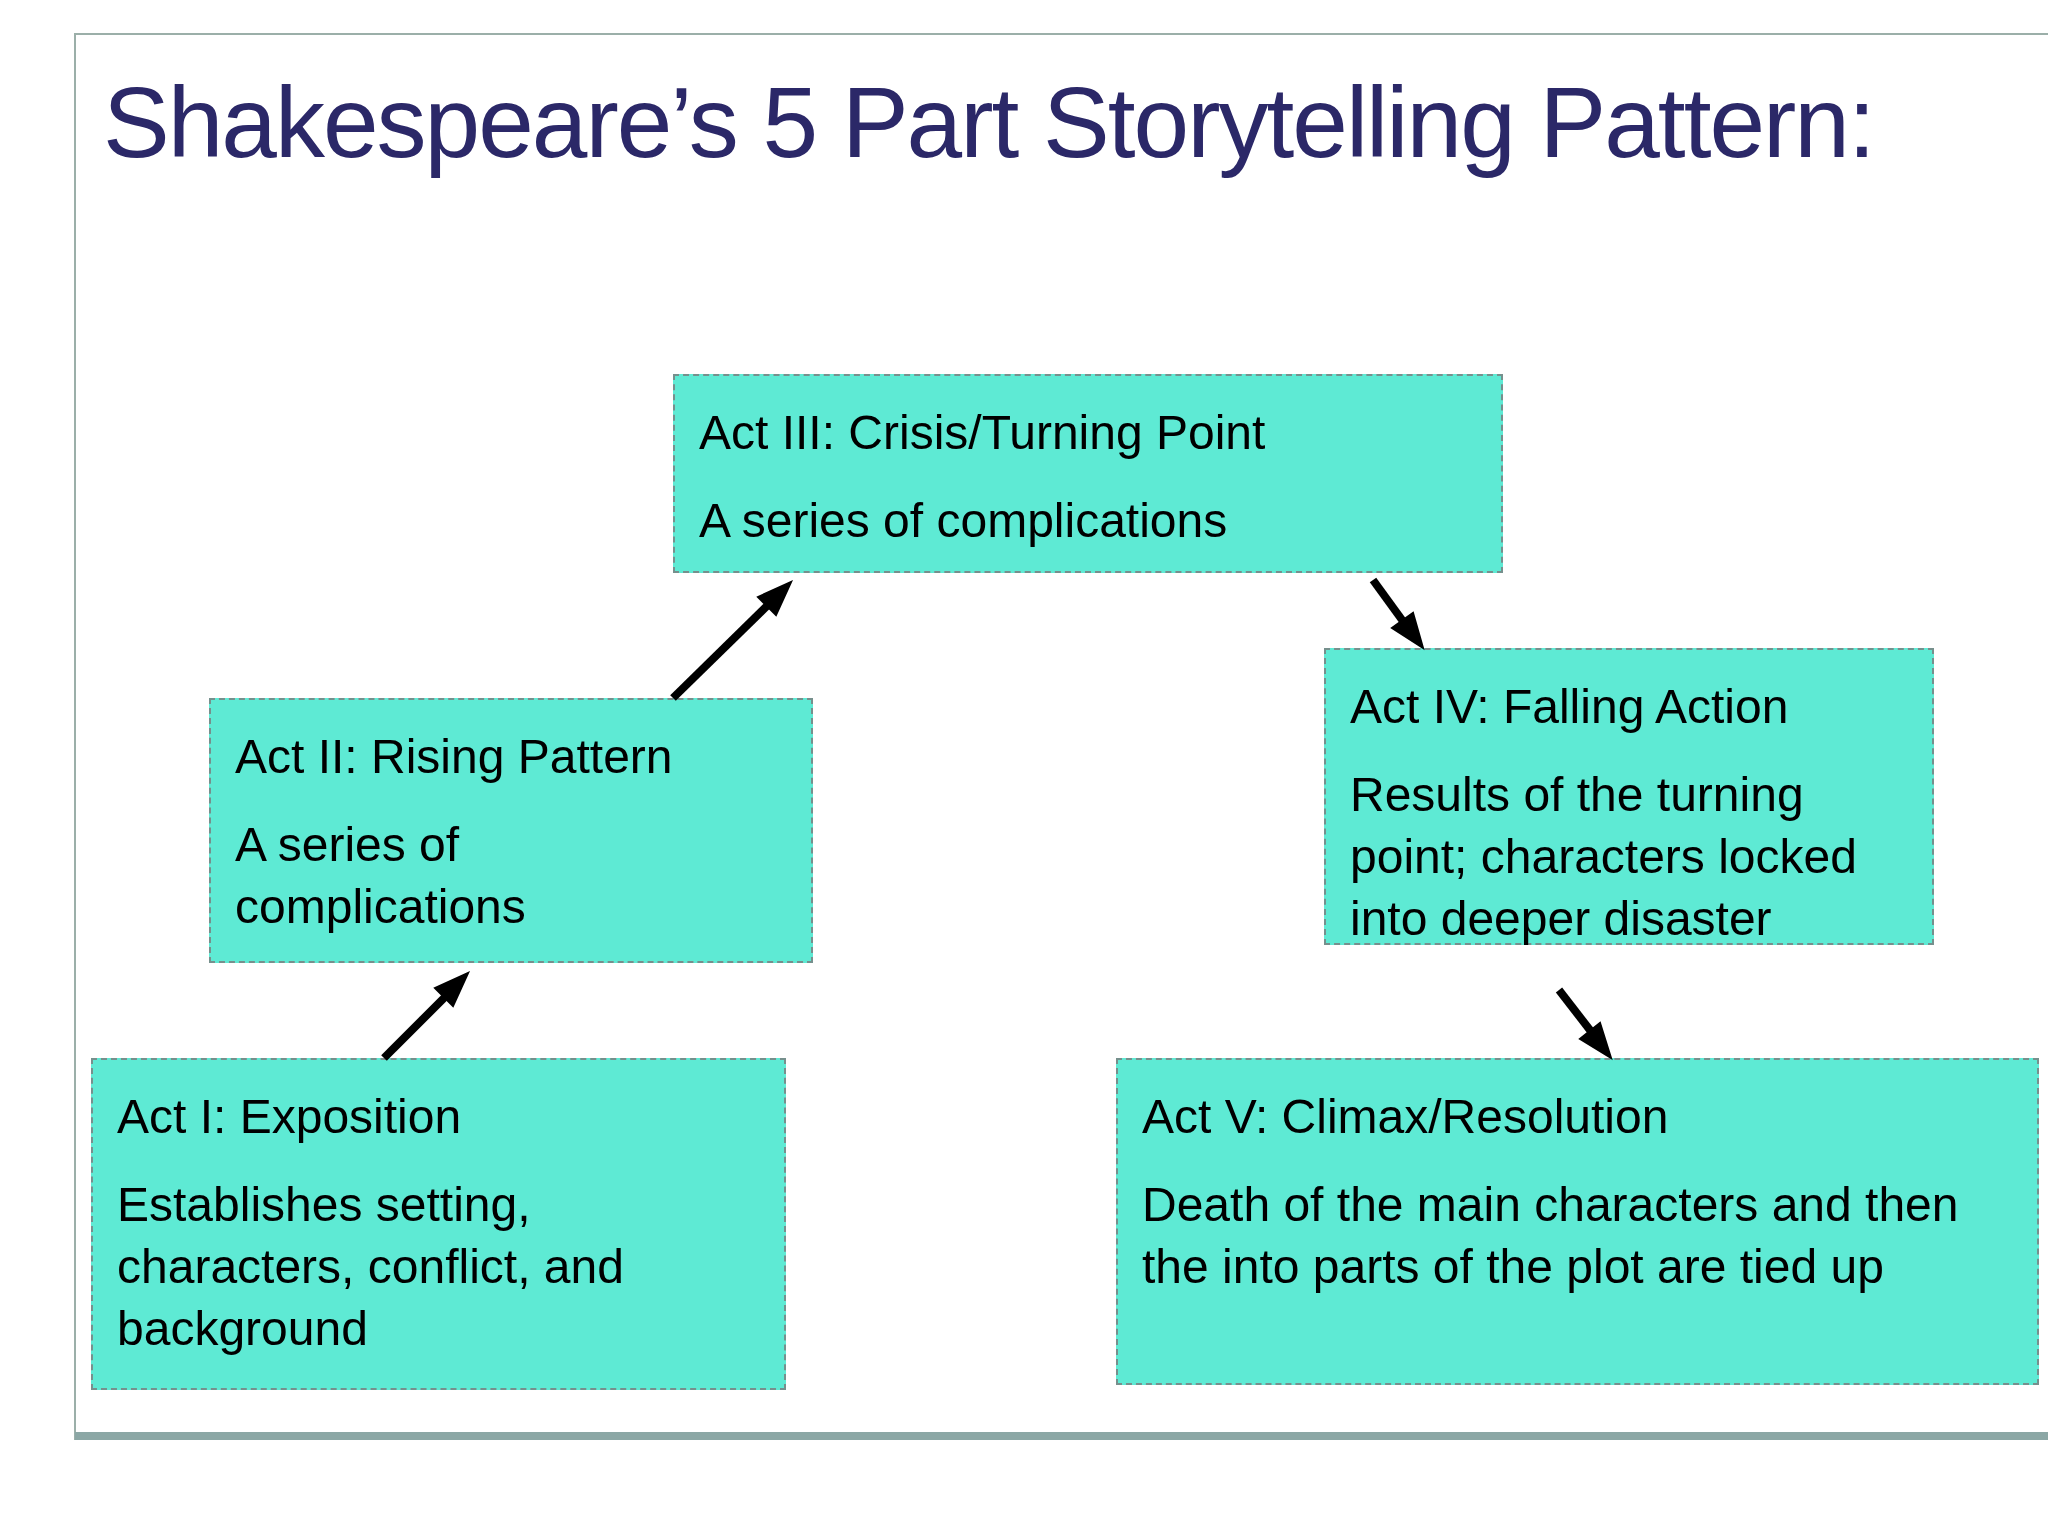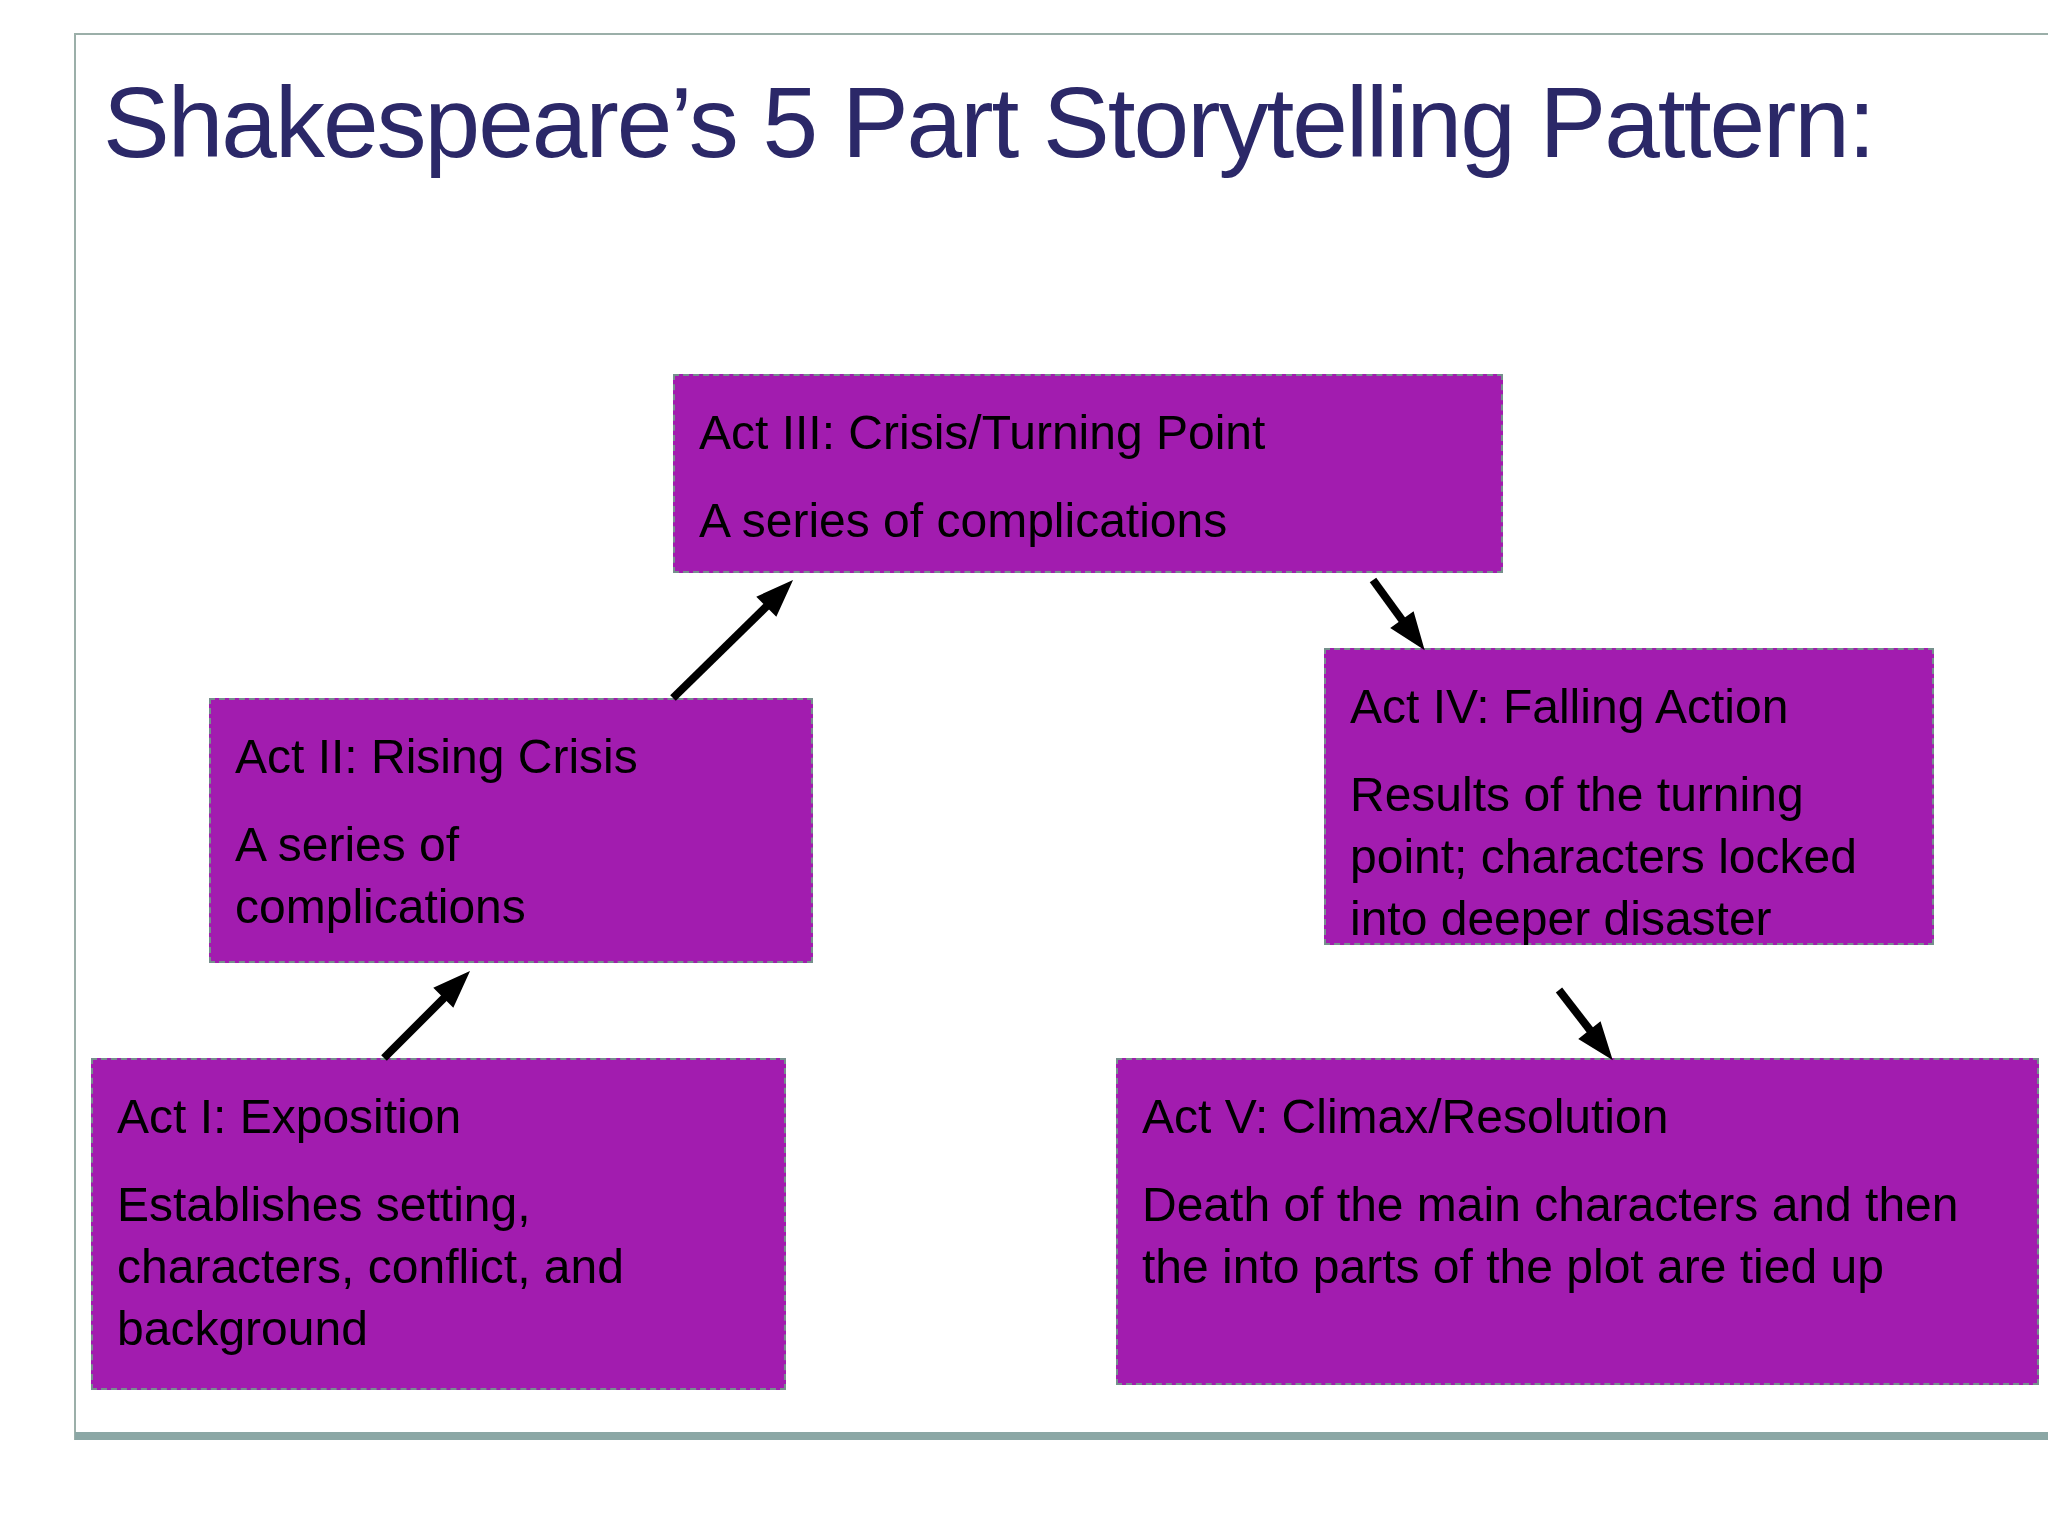--- a/index.html
+++ b/index.html
@@ -24,21 +24,21 @@
     font-size:100px;
     line-height:1.2;
     letter-spacing:-2px;
     color:#2b2868;
     white-space:nowrap;
   }
   .box{
     position:absolute;
     box-sizing:border-box;
     border:2px dashed #76908d;
-    background:#a21caf;
+    background:#5eead4;
     color:#000000;
     font-size:48px;
     line-height:62px;
     padding:26px 24px;
   }
   .box p{margin:0;}
   .box .body{margin-top:26px;}
   .box-act1{left:50px;  top:1058px; width:695px; height:332px;}
   .box-act2{left:168px; top:698px;  width:604px; height:265px;}
   .box-act3{left:632px; top:374px;  width:830px; height:199px;}
@@ -68,21 +68,21 @@
   <div class="frame"></div>
 
   <div class="title">Shakespeare’s 5 Part Storytelling Pattern:</div>
 
   <div class="box box-act3">
     <p class="heading">Act III: Crisis/Turning Point</p>
     <p class="body">A series of complications</p>
   </div>
 
   <div class="box box-act2">
-    <p class="heading">Act II: Rising Crisis</p>
+    <p class="heading">Act II: Rising Pattern</p>
     <p class="body">A series of complications</p>
   </div>
 
   <div class="box box-act1">
     <p class="heading">Act I: Exposition</p>
     <p class="body">Establishes setting, characters, conflict, and background</p>
   </div>
 
   <div class="box box-act4">
     <p class="heading">Act IV: Falling Action</p>

